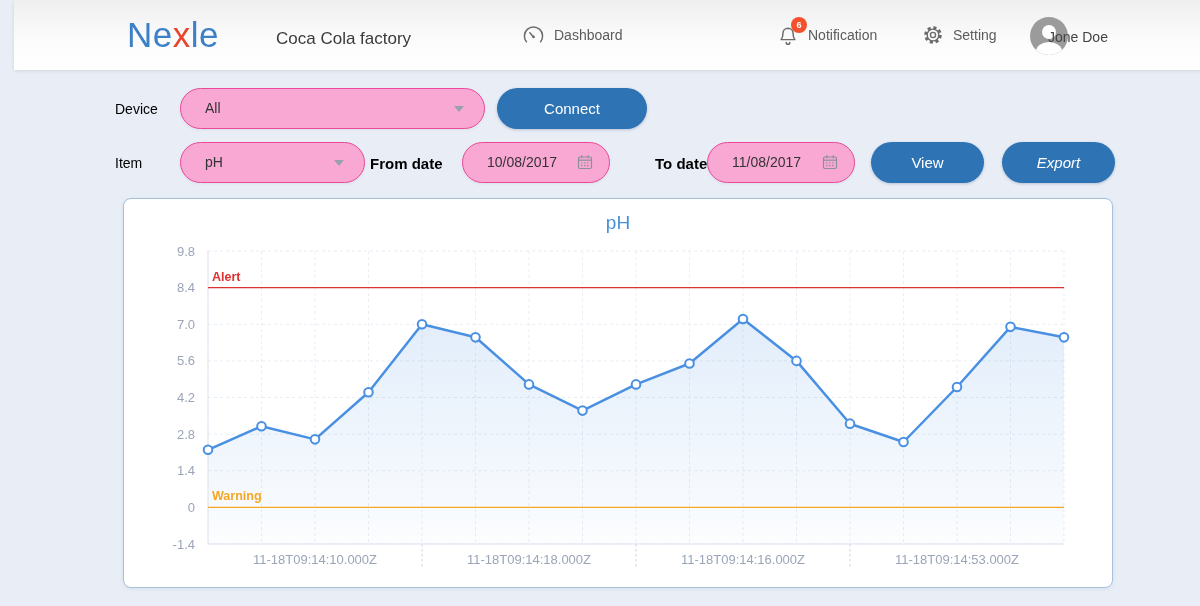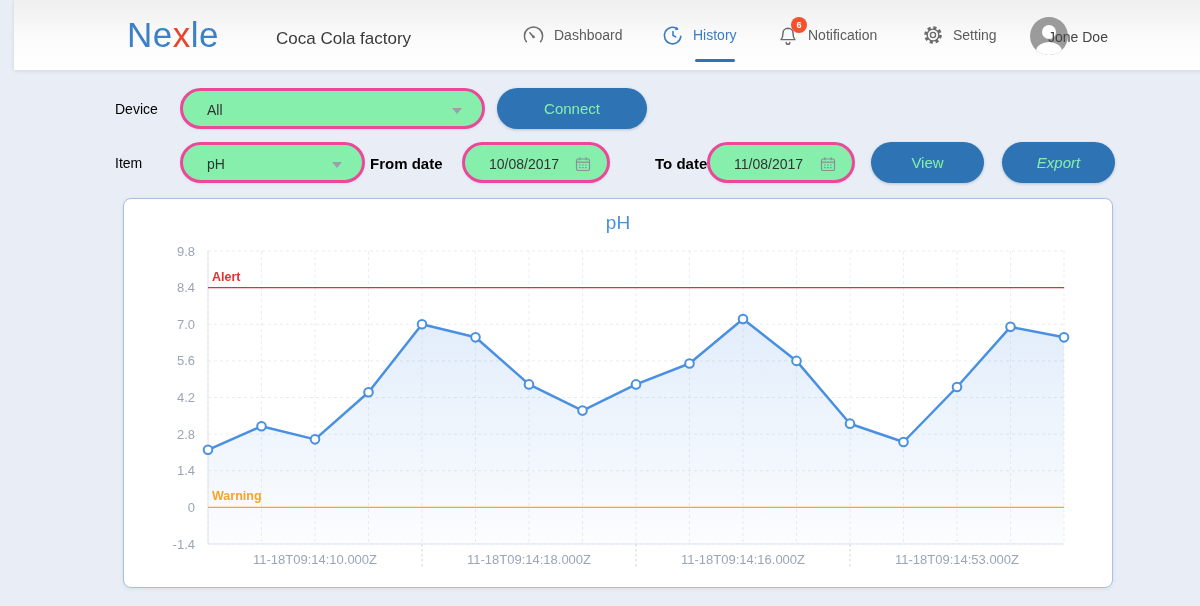--- a/index.html
+++ b/index.html
@@ -27,28 +27,28 @@
   .avatar { position:absolute; left:1016px; top:17px; width:38px; height:38px;
     border-radius:50%; background:#9b9b9b; overflow:hidden; }
   .avatar .head { position:absolute; left:12px; top:8px; width:14px; height:14px;
     border-radius:50%; background:#fff; }
   .avatar .body { position:absolute; left:6px; top:25px; width:26px; height:18px;
     border-radius:50% 50% 0 0; background:#fff; }
   .user-name { position:absolute; left:1034px; top:29px; font-size:14px; color:#444; }
 
   
   .flabel { position:absolute; font-size:14px; color:#000000; }
-  .pill { position:absolute; background:#86efac; border:3px solid #ec4899;
+  .pill { position:absolute; background:#f9a8d4; border:1px solid #ec4899;
     border-radius:21px; box-shadow:0 1px 3px rgba(40,60,100,.08); cursor:pointer; }
   .pill .val { position:absolute; left:24px; top:0; line-height:39px; font-size:14px; color:#333; }
   .chevron { position:absolute; right:20px; top:17px; width:0; height:0;
     border-left:5px solid transparent; border-right:5px solid transparent;
     border-top:6px solid #9aa0ab; }
   .btn { position:absolute; height:41px; background:#2e73b4; border:none; border-radius:21px;
-    color:#86efac; font-size:15px; font-family:"Liberation Sans",sans-serif; cursor:pointer;
+    color:#ffffff; font-size:15px; font-family:"Liberation Sans",sans-serif; cursor:pointer;
     box-shadow:0 1px 3px rgba(20,60,120,.25); }
   .cal-icon { position:absolute; right:16px; top:11px; }
 
   
   .panel { position:absolute; left:123px; top:198px; width:990px; height:390px;
     background:#fff; border:1px solid #a6c1dd; border-radius:8px;
     box-shadow:0 1px 4px rgba(60,90,140,.10); }
   .chart-title { position:absolute; left:0; top:13px; width:100%; text-align:center;
     font-size:19px; color:#4a90d9; }
   #chart { position:absolute; left:0; top:40px; }
@@ -65,31 +65,20 @@
     <span>
       <svg width="23" height="23" viewBox="0 0 24 24" fill="none" stroke="#6b6b6b" stroke-width="1.6">
         <path d="M4.6 18.5 A9.5 9.5 0 1 1 19.4 18.5" stroke-linecap="round"></path>
         <circle cx="12" cy="13.5" r="1.4" fill="#6b6b6b" stroke="none"></circle>
         <line x1="12" y1="13.5" x2="8.2" y2="9.2" stroke-linecap="round"></line>
       </svg>
     </span>
     <span>Dashboard</span>
   </div>
 
-  <div class="nav-item active" style="left:648px;">
-    <span>
-      <svg width="22" height="22" viewBox="0 0 24 24" fill="none" stroke="#3a7cc4" stroke-width="1.7">
-        <path d="M20.5 13.5 A9 9 0 1 1 17 5.5" stroke-linecap="round"></path>
-        <path d="M16.2 2.8 L17.6 6.2 L14 6.9" fill="#3a7cc4" stroke="none"></path>
-        <polyline points="12,8.2 12,12.5 15,14" stroke-linecap="round" stroke-linejoin="round"></polyline>
-      </svg>
-    </span>
-    <span>History</span>
-    <div class="nav-underline"></div>
-  </div>
 
   <div class="nav-item" style="left:763px;">
     <span class="bell-wrap">
       <svg width="22" height="23" viewBox="0 0 24 24" fill="none" stroke="#6b6b6b" stroke-width="1.6">
         <path d="M12 4 C8.7 4 6.5 6.5 6.5 9.5 C6.5 14 4.5 16.5 4.5 16.5 L19.5 16.5 C19.5 16.5 17.5 14 17.5 9.5 C17.5 6.5 15.3 4 12 4 Z" stroke-linejoin="round"></path>
         <path d="M10 19.5 a2 2 0 0 0 4 0" stroke-linecap="round"></path>
       </svg>
       <span class="badge">6</span>
     </span>
     <span>Notification</span>

